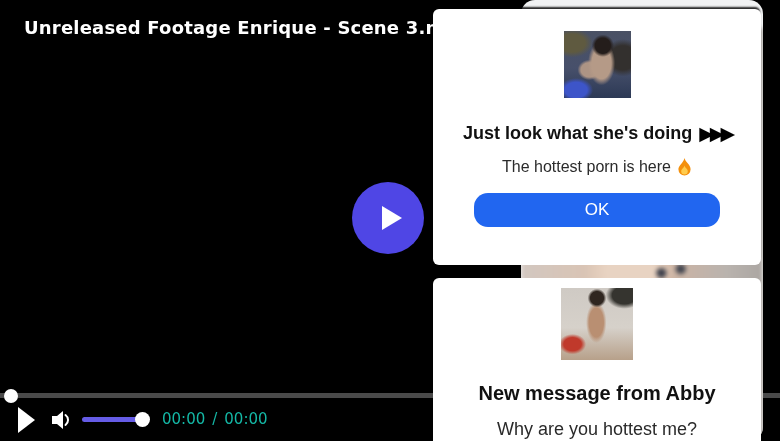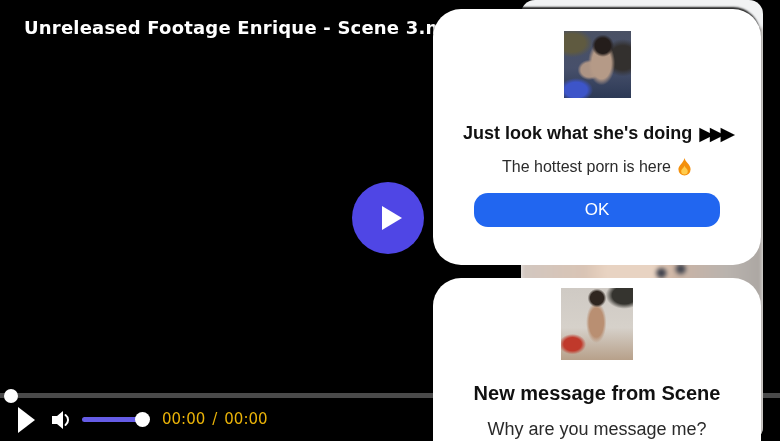--- a/index.html
+++ b/index.html
@@ -40,40 +40,40 @@
   .vol-track{
     position:absolute;left:82px;top:417px;width:63px;height:5px;
     border-radius:3px;background:#655ce6;z-index:1;cursor:pointer;
   }
   .vol-thumb{
     position:absolute;left:135px;top:412px;width:15px;height:15px;
     border-radius:50%;background:#fff;z-index:2;cursor:pointer;
   }
   .time-row{
     position:absolute;left:162px;top:410px;display:flex;gap:7px;
-    color:#eab308;font-size:15px;font-family:"DejaVu Sans",sans-serif;z-index:1;
+    color:#14b8a6;font-size:15px;font-family:"DejaVu Sans",sans-serif;z-index:1;
   }
   
   .bg-card{
     position:absolute;left:521px;top:0;width:242px;height:441px;
     border-radius:14px;background:#f1f2f3;overflow:hidden;z-index:2;cursor:pointer;
   }
   .bg-photo{
     position:absolute;left:0;right:0;top:28px;bottom:0;
     background:
       radial-gradient(circle 5px at 58% 245px,#3c3f4a 0 4px,transparent 6px),
       radial-gradient(circle 5px at 66% 241px,#42454f 0 4px,transparent 6px),
       radial-gradient(circle 60px at 45% 243px,#e8d3c2 0 40%,transparent 75%),
       linear-gradient(90deg,#d2c7c0 0%,#dcc3b0 38%,#cdb4a3 62%,#b9b3ae 85%,#aba6a2 100%);
     filter:blur(2px);
   }
   
   .popup{
     position:absolute;left:433px;width:328px;background:#fff;
-    border-radius:28px;z-index:3;display:flex;flex-direction:column;
+    border-radius:6px;z-index:3;display:flex;flex-direction:column;
     align-items:center;cursor:pointer;
   }
   .popup-offer{top:9px;height:256px;box-shadow:0 -3px 2px -1px rgba(0,0,0,.85);}
   .popup-message{top:278px;height:210px;}
   .thumb{overflow:hidden;background:#888;}
   .thumb-offer{
     width:67px;height:67px;margin-top:22px;
     background:
       radial-gradient(circle 14px at 58% 22%,#241d1b 0 55%,transparent 80%),
       radial-gradient(ellipse 16px 26px at 56% 48%,#b59a87 0 60%,transparent 85%),
@@ -164,17 +164,17 @@
         <path d="M8 8 C8.3 10.5 11.5 11.5 11.5 14 a3.5 3.5 0 0 1 -7 0 C4.5 11.8 7.2 11 8 8 Z" fill="#ffcc4d"></path>
       </svg>
     </div>
     <button class="ok-button">OK</button>
   </div>
 
   <div class="popup popup-message">
     <div class="thumb thumb-message">
       <div class="thumb-inner"></div>
     </div>
-    <div class="popup-title">New message from Scene</div>
-    <div class="popup-sub">Why are you message me?</div>
+    <div class="popup-title">New message from Abby</div>
+    <div class="popup-sub">Why are you hottest me?</div>
   </div>
 
 </div>
 
 </body></html>

